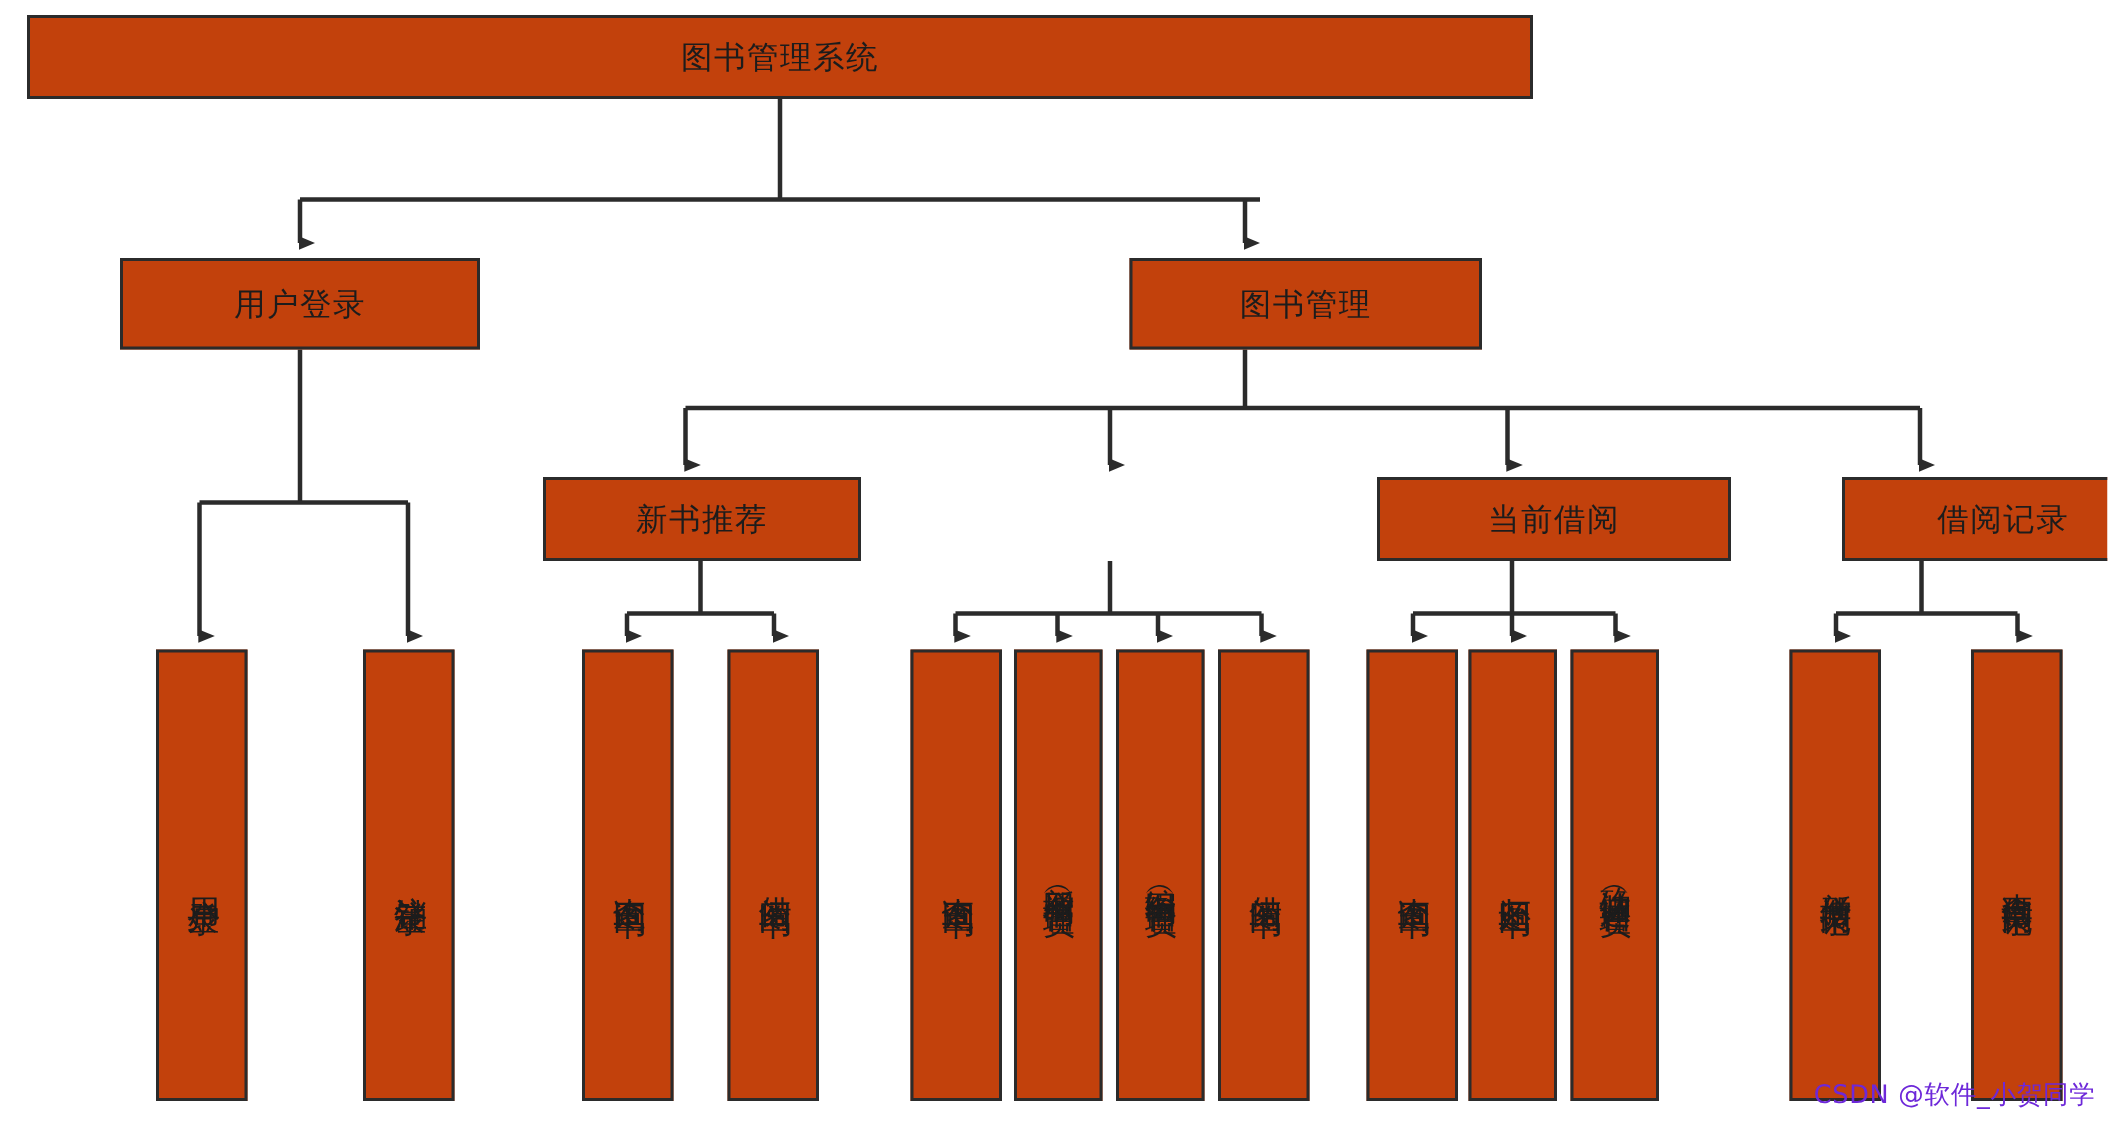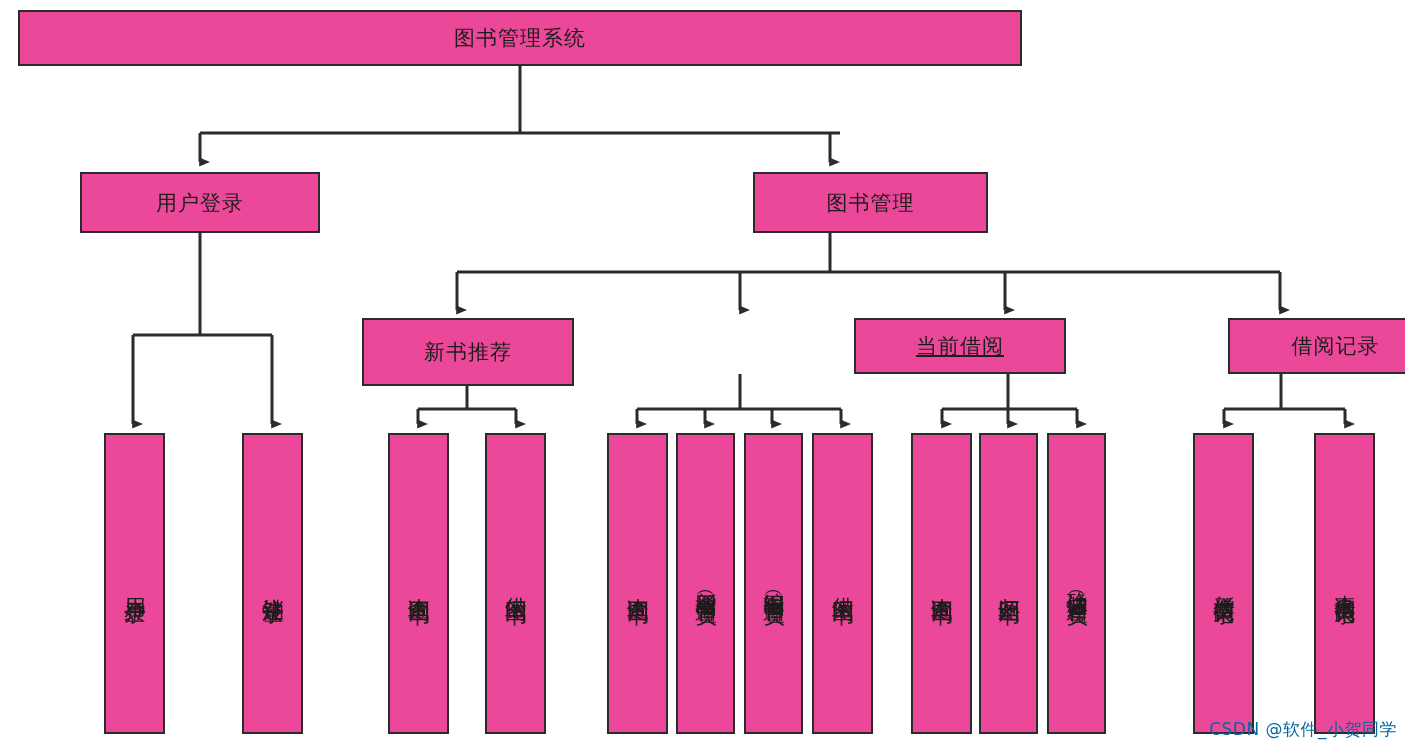--- a/index.html
+++ b/index.html
@@ -22,21 +22,21 @@
     left: 0;
     top: 0;
     width: 1405px;
     height: 747px;
     pointer-events: none;
   }
   .node {
     position: absolute;
     box-sizing: border-box;
     border: 2px solid #2b2b2b;
-    background: #ec4899;
+    background: #c2410c;
     display: flex;
     align-items: center;
     justify-content: center;
     color: #1c1c1c;
   }
   .node.h {
     font-size: 21px;
     letter-spacing: 1px;
   }
   .node.v {
@@ -55,21 +55,21 @@
   }
   .node.v .vtext.tall {
     font-size: 21px;
     line-height: 1.18;
   }
   #watermark {
     position: absolute;
     right: 8px;
     bottom: 6px;
     font-size: 17px;
-    color: #0369a1;
+    color: #6d28d9;
     letter-spacing: 0.5px;
     white-space: nowrap;
   }
 </style>
 </head>
 <body>
 
 <div id="canvas">
 
   <svg id="wires" viewBox="0 0 1405 747">
@@ -126,24 +126,24 @@
     <span>图书管理系统</span>
   </div>
 
   <div class="node h" style="left:80px; top:172px; width:240px; height:61px;">
     <span>用户登录</span>
   </div>
   <div class="node h" style="left:753px; top:172px; width:235px; height:61px;">
     <span>图书管理</span>
   </div>
 
-  <div class="node h" style="left:362px; top:318px; width:212px; height:68px;">
+  <div class="node h" style="left:362px; top:318px; width:212px; height:56px;">
     <span>新书推荐</span>
   </div>
-  <div class="node h" style="left:854px; top:318px; width:212px; height:56px;text-decoration:underline;">
+  <div class="node h" style="left:918px; top:318px; width:236px; height:56px;">
     <span>当前借阅</span>
   </div>
   <div class="node h" style="left:1228px; top:318px; width:215px; height:56px;">
     <span>借阅记录</span>
   </div>
 
   <div class="node v" style="left:104px; top:433px; width:61px; height:301px;">
     <span class="vtext">用户登录</span>
   </div>
   <div class="node v" style="left:242px; top:433px; width:61px; height:301px;">

